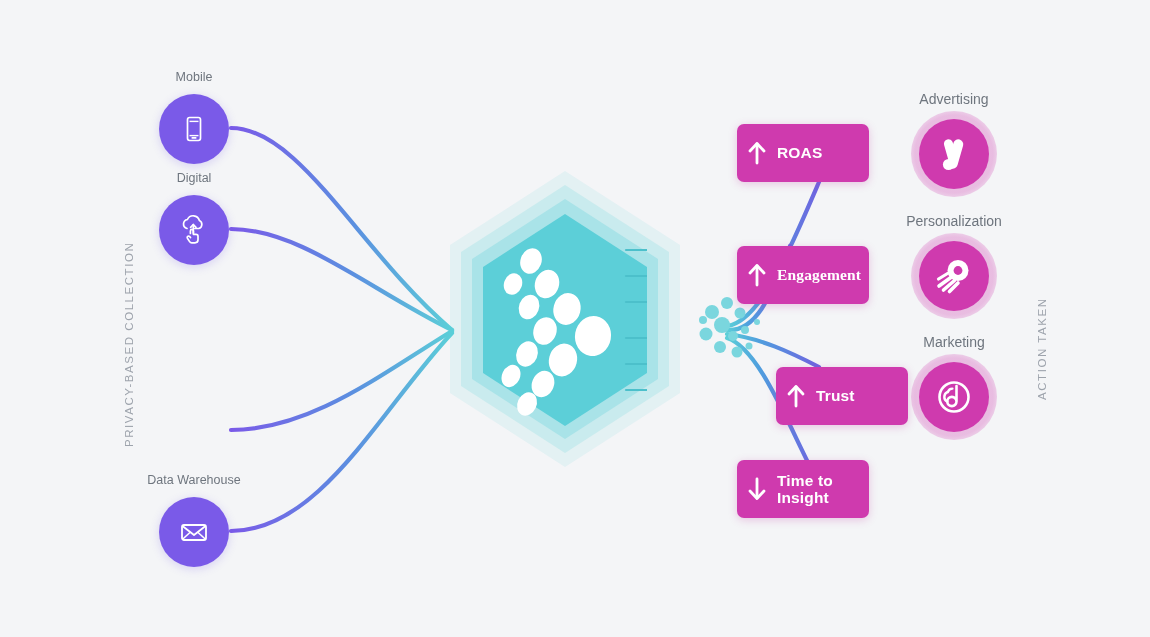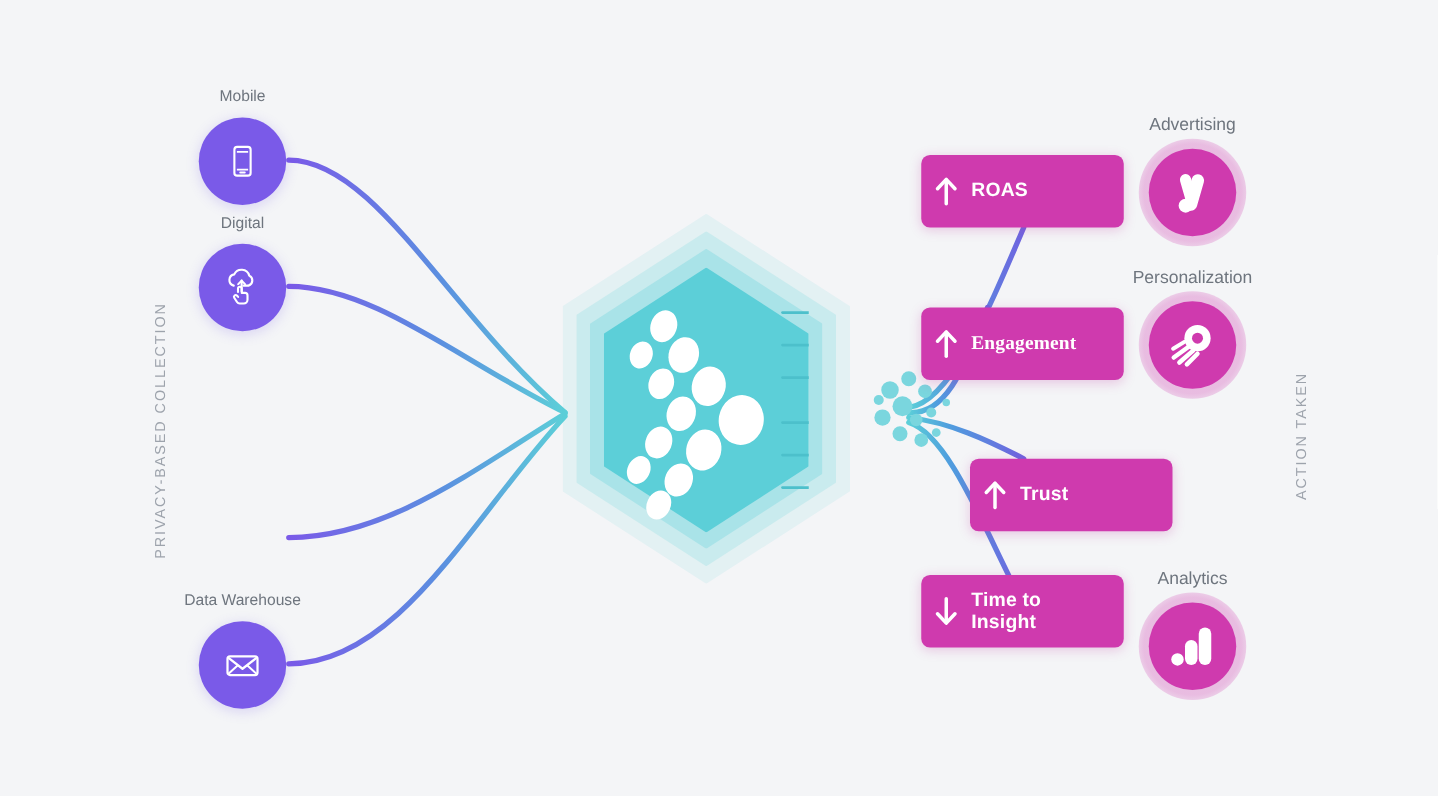--- a/index.html
+++ b/index.html
@@ -58,21 +58,21 @@
     top: -24px;
     transform: translateX(-50%);
     font-size: 12.5px;
     color: #6e757e;
     white-space: nowrap;
   }
 
   
   .outcome-box {
     position: absolute;
-    width: 162px;
+    width: 132px;
     height: 58px;
     border-radius: 7px;
     background: #cf3aae;
     display: flex;
     align-items: center;
     box-shadow: 0 2px 9px rgba(190,50,160,.25);
   }
   .outcome-arrow {
     width: 40px;
     flex: 0 0 40px;
@@ -359,28 +359,29 @@
         <circle cx="25" cy="15.5" r="10.5" fill="#fff"></circle>
         <circle cx="25" cy="15.5" r="4.4" fill="#cf3aae"></circle>
         <path d="M18.5 22 L6 31" stroke="#fff" stroke-width="3.6" stroke-linecap="round"></path>
         <path d="M21.5 25.5 L10.5 35" stroke="#fff" stroke-width="3.6" stroke-linecap="round"></path>
         <path d="M25 28 L16.5 36.5" stroke="#fff" stroke-width="3.6" stroke-linecap="round"></path>
         <path d="M14.5 18.5 L5.5 24" stroke="#fff" stroke-width="3.2" stroke-linecap="round"></path>
       </svg>
     </div>
   </div>
 
-
-  <div class="brand-node" style="left:911px; top:474px;">
-    <div class="brand-label">Analytics</div>
+  <div class="brand-node" style="left:911px; top:354px;">
+    <div class="brand-label">Marketing</div>
     <div class="brand-glow"></div>
     <div class="brand-circle">
-      <svg width="40" height="40" viewBox="0 0 40 40">
-        <rect x="25" y="5" width="10" height="30" rx="5" fill="#fff"></rect>
-        <rect x="14" y="15" width="10" height="20" rx="5" fill="#fff"></rect>
-        <circle cx="8" cy="30.5" r="5" fill="#fff"></circle>
-      </svg>
-    </div>
-  </div>
+      <svg width="42" height="42" viewBox="0 0 42 42">
+        <circle cx="21" cy="21" r="14.5" fill="none" stroke="#fff" stroke-width="2.6"></circle>
+        <path d="M23.5 10 v15.5 a4.6 4.6 0 1 1 -4.6 -4.6 a4.6 4.6 0 0 1 4.6 4.6" fill="none" stroke="#fff" stroke-width="2.6" stroke-linecap="round"></path>
+        <path d="M14.8 16 a5 5 0 0 1 4.6 -3.4" fill="none" stroke="#fff" stroke-width="2.4" stroke-linecap="round"></path>
+        <path d="M14.3 16.2 a5.2 5.2 0 0 0 0 9.4" fill="none" stroke="#fff" stroke-width="2.4" stroke-linecap="round"></path>
+      </svg>
+    </div>
+  </div>
+
 
   <div class="axis-label" id="axis-right">ACTION TAKEN</div>
 
 </div>
 
 </body></html>

